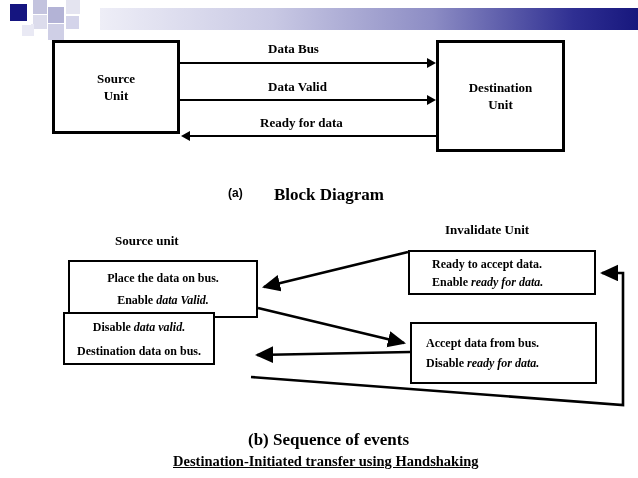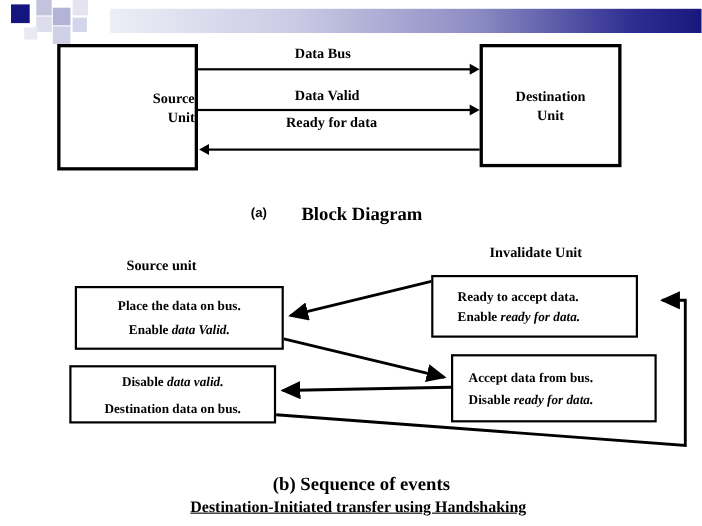--- a/index.html
+++ b/index.html
@@ -54,21 +54,21 @@
   }
   .box .line { display: block; white-space: nowrap; }
   .box em { font-style: italic; }
 
   
   .unit-box {
     font-size: 13px;
     line-height: 17px;
     border-width: 3px;
   }
-  #src-unit  { left: 52px;  top: 40px; width: 128px; height: 115px; align-items: flex-end; }
+  #src-unit  { left: 52px;  top: 40px; width: 128px; height: 94px; }
   #dst-unit  { left: 436px; top: 40px; width: 129px; height: 112px; }
 
   
   .sig-line {
     position: absolute;
     height: 0;
     border-top: 2px solid #000000;
   }
   .arrow-r, .arrow-l {
     position: absolute;
@@ -102,22 +102,22 @@
     position: absolute;
     font-size: 13px;
     font-weight: bold;
     white-space: nowrap;
     color: #000000;
   }
 
   
   .seq-box { font-size: 12px; }
   #seq-place   { left: 68px;  top: 260px; width: 190px; height: 58px; line-height: 22px; }
-  #seq-disable { left: 63px;  top: 332px; width: 188px; height: 53px; line-height: 24px; }
-  #seq-ready   { left: 392px; top: 250px; width: 188px; height: 57px; line-height: 18px; align-items: flex-start; padding-left: 22px; box-sizing: border-box; text-align: right; }
+  #seq-disable { left: 63px;  top: 312px; width: 152px; height: 53px; line-height: 24px; }
+  #seq-ready   { left: 408px; top: 250px; width: 188px; height: 45px; line-height: 18px; align-items: flex-start; padding-left: 22px; box-sizing: border-box; text-align: right; }
   #seq-accept  { left: 410px; top: 322px; width: 187px; height: 62px; line-height: 20px; align-items: flex-start; padding-left: 14px; box-sizing: border-box; }
 
   
   #connectors {
     position: absolute;
     left: 0; top: 0;
     width: 638px; height: 478px;
     pointer-events: none;
   }
 </style>
@@ -150,21 +150,21 @@
   </div>
 
   <div class="sig-label" style="left:268px; top:41px;">Data Bus</div>
   <div class="sig-line" style="left:180px; top:62px; width:248px;"></div>
   <div class="arrow-r" style="left:427px; top:58px;"></div>
 
   <div class="sig-label" style="left:268px; top:79px;">Data Valid</div>
   <div class="sig-line" style="left:180px; top:99px; width:248px;"></div>
   <div class="arrow-r" style="left:427px; top:95px;"></div>
 
-  <div class="sig-label" style="left:260px; top:103px;">Ready for data</div>
+  <div class="sig-label" style="left:260px; top:115px;">Ready for data</div>
   <div class="sig-line" style="left:190px; top:135px; width:246px;"></div>
   <div class="arrow-l" style="left:181px; top:131px;"></div>
 
   <div class="caption caption-a-letter" style="left:228px; top:186px;">(a)</div>
   <div class="caption" style="left:274px; top:185px;">Block Diagram</div>
 
   <div class="grp-label" style="left:115px; top:233px;">Source unit</div>
   <div class="grp-label" style="left:445px; top:222px;">Invalidate Unit</div>
 
   <svg id="connectors" viewBox="0 0 638 478">

